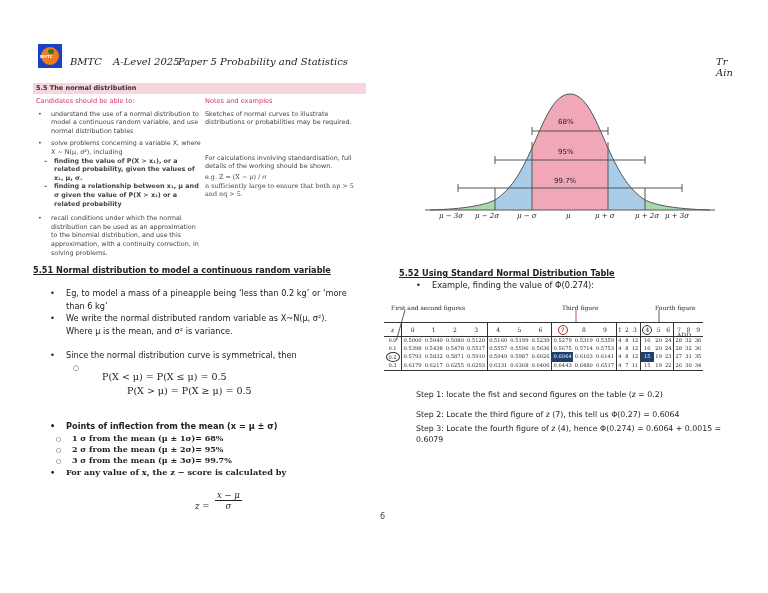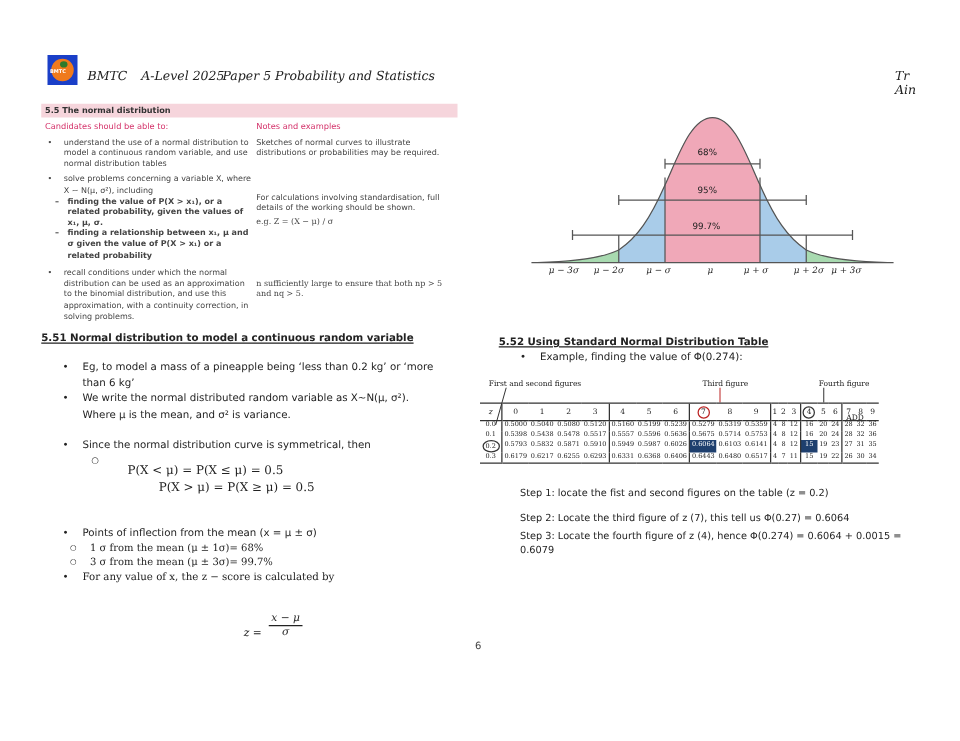--- a/index.html
+++ b/index.html
@@ -58,21 +58,21 @@
   <div class="b" style="margin-top:4px">solve problems concerning a variable X, where X ~ N(μ, σ²), including</div>
   <div class="dash" style="margin-left:6px">finding the value of P(X &gt; x₁), or a related probability, given the values of x₁, μ, σ.</div>
   <div class="dash" style="margin-left:6px">finding a relationship between x₁, μ and σ given the value of P(X &gt; x₁) or a related probability</div>
   <div class="b" style="margin-top:6px">recall conditions under which the normal distribution can be used as an approximation to the binomial distribution, and use this approximation, with a continuity correction, in solving problems.</div>
 </div>
 <div class="abs syl" style="top:97px;left:205px;width:160px;">
   <div class="syl-h">Notes and examples</div>
   <div style="margin-top:4px">Sketches of normal curves to illustrate distributions or probabilities may be required.</div>
   <div style="margin-top:27px">For calculations involving standardisation, full details of the working should be shown.</div>
   <div class="serif" style="margin-top:2px">e.g. Z = (X − μ) / σ</div>
-  <div class="serif" style="margin-top:41px">n sufficiently large to ensure that both np &gt; 5 and nq &gt; 5.</div>
+  <div class="serif" style="">n sufficiently large to ensure that both np &gt; 5 and nq &gt; 5.</div>
 </div>
 
 <div class="abs" style="top:90px;left:425px;width:290px;height:140px;">
   <svg width="290" height="140" viewBox="0 0 290 140">
     <defs>
       <clipPath id="curveclip">
         <path d="M5,120 C40,119 60,115 70,110 C85,100 95,85 107,58 C118,34 128,4 145,4 C162,4 172,34 183,58 C195,85 205,100 220,110 C230,115 250,119 285,120 Z"></path>
       </clipPath>
     </defs>
     <g clip-path="url(#curveclip)">
@@ -113,23 +113,24 @@
   <div class="bul">Eg, to model a mass of a pineapple being ‘less than 0.2 kg’ or ‘more than 6 kg’</div>
   <div class="bul">We write the normal distributed random variable as X~N(μ, σ²).</div>
   <div style="padding-left:16px">Where μ is the mean, and σ² is variance.</div>
   <div class="bul" style="margin-top:12px">Since the normal distribution curve is symmetrical, then</div>
   <div style="position:relative;height:38px;">
     <span style="position:absolute;left:23px;top:0;font-size:7px;">○</span>
     <div class="serif" style="position:absolute;left:52px;top:8px;font-size:9.5px;line-height:14px;">P(X &lt; μ) = P(X ≤ μ) = 0.5</div>
     <div class="serif" style="position:absolute;left:52px;top:22px;font-size:9.5px;line-height:14px;margin-left:25px;">P(X &gt; μ) = P(X ≥ μ) = 0.5</div>
   </div>
 </div>
-<div class="abs body-text" style="top:420px;left:50px;width:320px;">
+<div class="abs body-text" style="top:420px;left:50px;width:320px;font-weight:bold;">
   <div class="bul">Points of inflection from the mean (x = μ ± σ)</div>
   <div class="sub">1 σ from the mean (μ ± 1σ)= 68%</div>
+  <div class="sub">2 σ from the mean (μ ± 2σ)= 95%</div>
   <div class="sub">3 σ from the mean (μ ± 3σ)= 99.7%</div>
   <div class="bul serif">For any value of x, the z − score is calculated by</div>
 </div>
 <div class="abs math" style="top:490px;left:195px;font-size:8.5px;">
   <span style="position:relative;top:6px;">z =</span>
   <span style="display:inline-block;text-align:center;vertical-align:middle;margin-left:3px;">
     <span style="display:block;border-bottom:1px solid #222;padding:0 2px;">x − μ</span>
     <span style="display:block;">σ</span>
   </span>
 </div>

